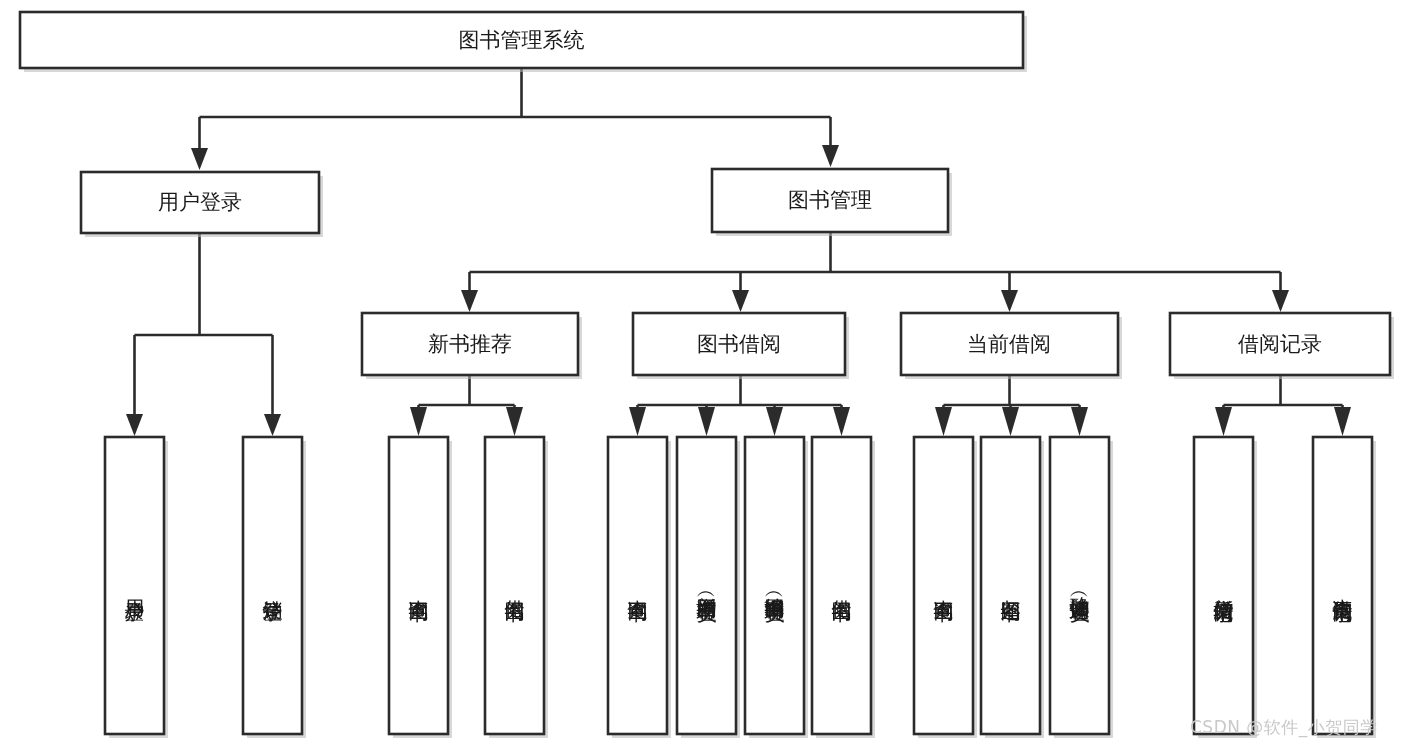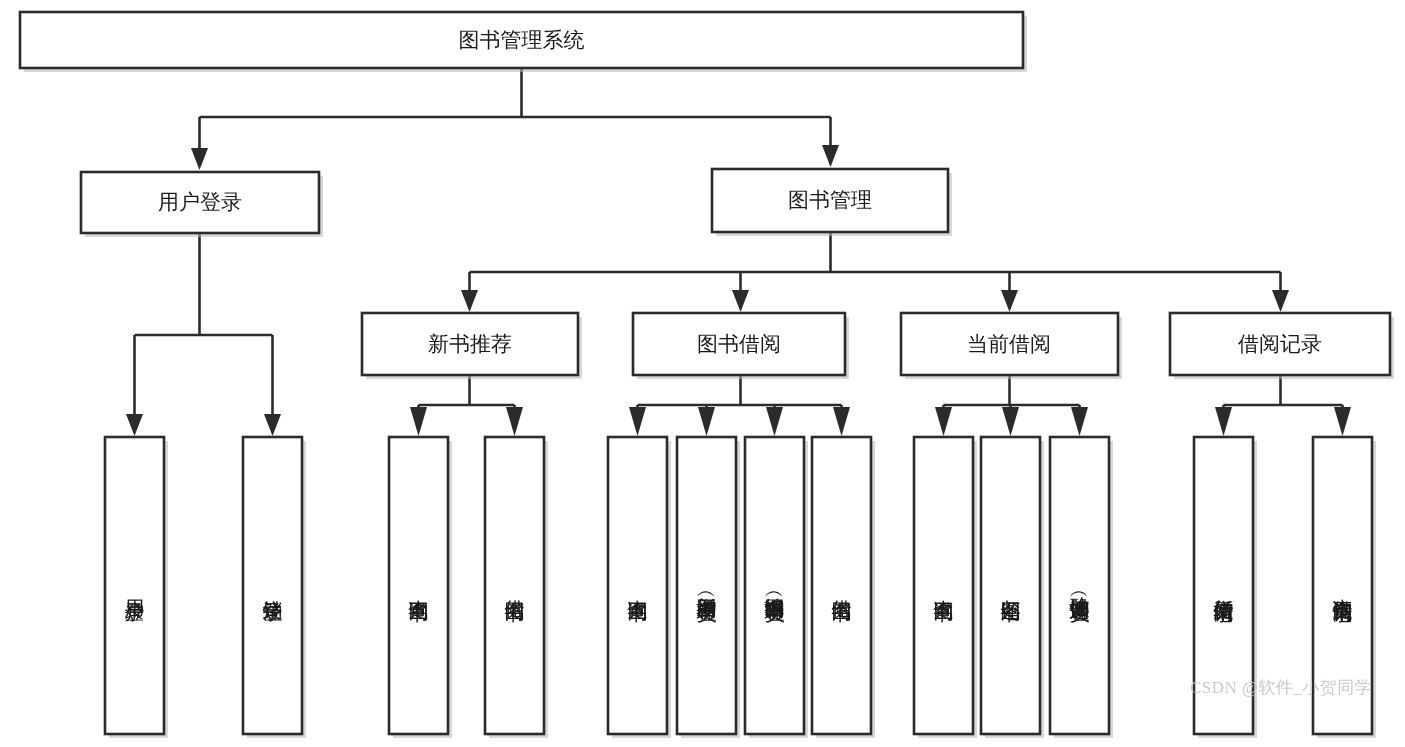--- a/index.html
+++ b/index.html
@@ -272,15 +272,15 @@
   <div class="vnode-wrap" style="left:1050px; top:437px; width:59px; height:297px;">
     <span class="node-label-v">确认归还（管理员）</span>
   </div>
   <div class="vnode-wrap" style="left:1194px; top:437px; width:59px; height:297px;">
     <span class="node-label-v">新增借阅记录</span>
   </div>
   <div class="vnode-wrap" style="left:1313px; top:437px; width:59px; height:297px;">
     <span class="node-label-v">查询借阅记录</span>
   </div>
 
-  <div id="watermark" style="left:1190px; top:676px;font-family:Liberation Serif, serif;">CSDN @软件_小贺同学</div>
+  <div id="watermark" style="left:1190px; top:716px;">CSDN @软件_小贺同学</div>
 
 </div>
 
 </body></html>

